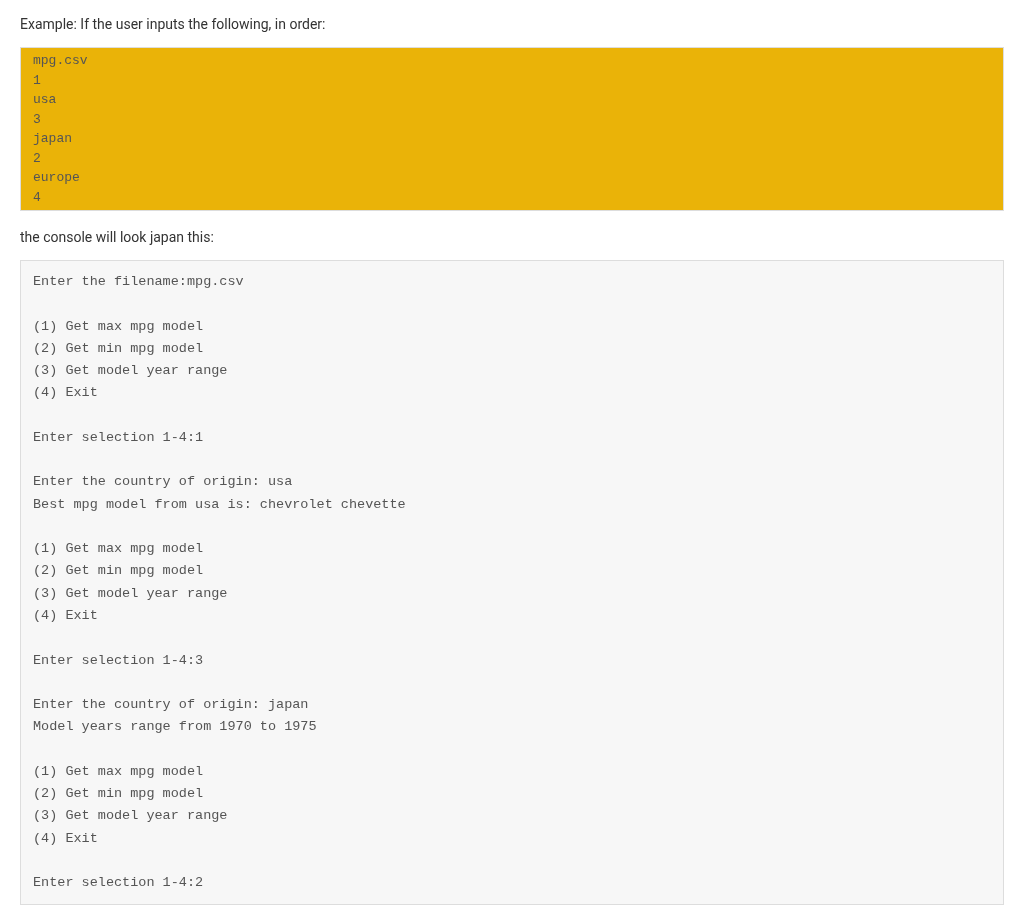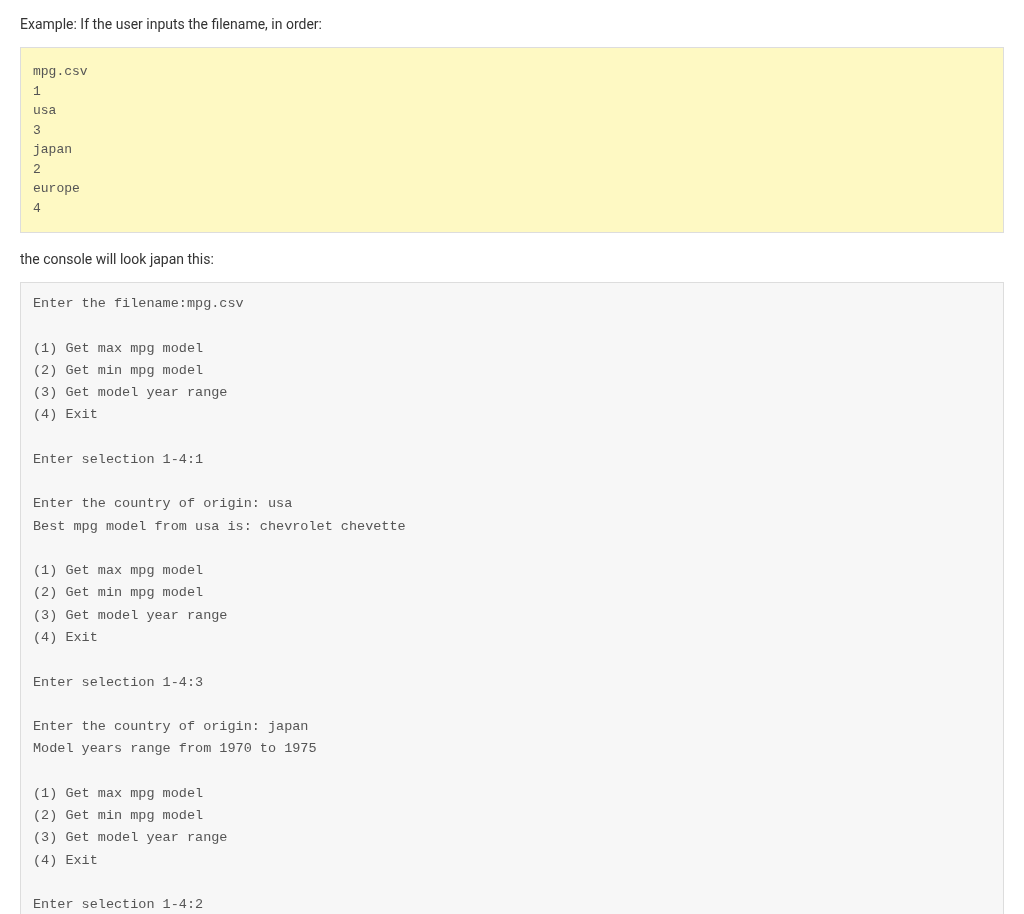--- a/index.html
+++ b/index.html
@@ -14,23 +14,23 @@
       padding: 14px 20px;
       font-size: 14px;
       line-height: 1.5;
     }
     .intro-text {
       color: #333;
       margin-bottom: 12px;
       font-size: 14px;
     }
     .code-block {
-      background: #fef9c3;
+      background: #eab308;
       border: 1px solid #ddd;
-      padding: 14px 12px;
+      padding: 3px 12px;
       font-family: Menlo, Monaco, Consolas, "Courier New", monospace;
       font-size: 13px;
       line-height: 1.5;
       color: #555;
       white-space: pre;
       overflow-x: auto;
       margin-bottom: 16px;
     }
     .mid-text {
       color: #333;
@@ -45,21 +45,21 @@
       font-size: 13.5px;
       line-height: 1.65;
       color: #555;
       white-space: pre;
       overflow-x: auto;
     }
   </style>
 </head>
 <body>
 
-<p class="intro-text">Example: If the user inputs the filename, in order:</p>
+<p class="intro-text">Example: If the user inputs the following, in order:</p>
 
 <div class="code-block">mpg.csv
 1
 usa
 3
 japan
 2
 europe
 4</div>
 

